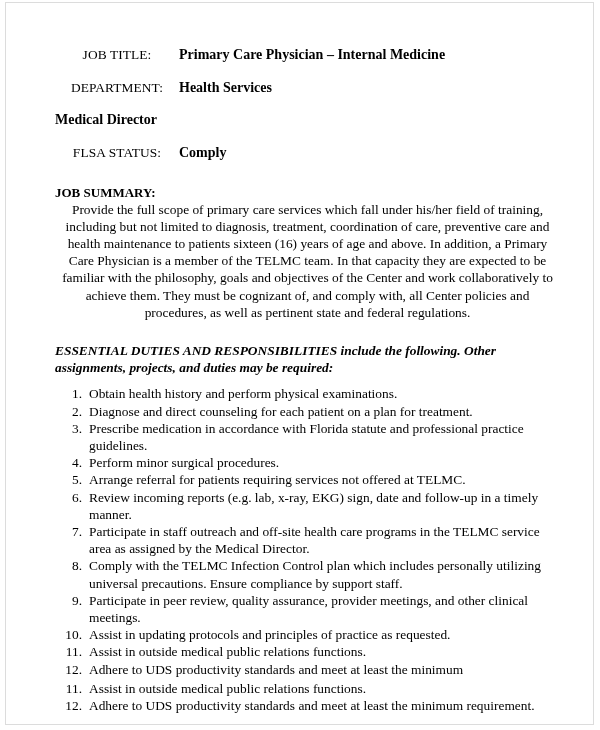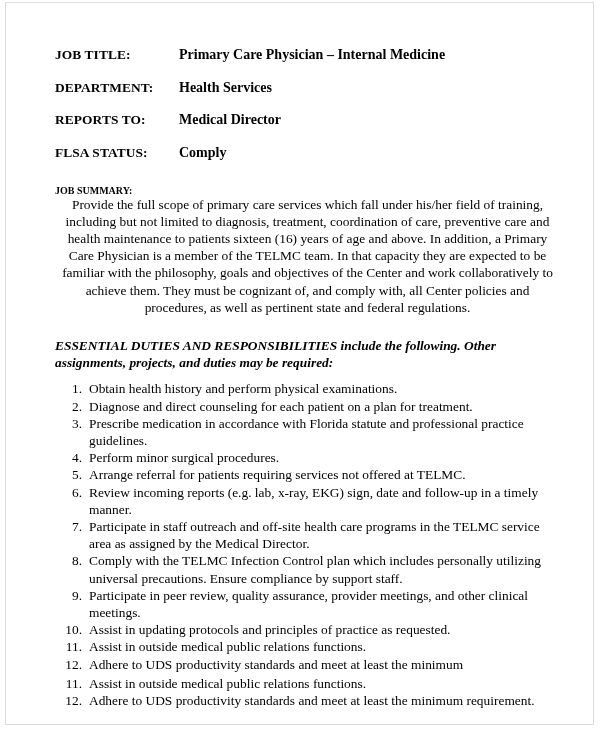--- a/index.html
+++ b/index.html
@@ -36,33 +36,34 @@
 
   
   .field-row {
     display: flex;
     align-items: baseline;
     margin-bottom: 16.5px;
   }
   .field-label {
     width: 124px;
     flex: 0 0 124px;
-    font-weight: bold;
+    font-weight: normal;
     font-size: 13.4px;
     letter-spacing: 0.1px;
+    text-align: center;
   }
   .field-value {
     font-weight: bold;
     font-size: 14px;
   }
 
   
   .section-heading {
     font-weight: bold;
-    font-size: 10px;
+    font-size: 13px;
     margin: 0;
   }
   .job-summary-block {
     margin-top: 24px;
   }
   .duties-heading {
     margin-top: 21px;
     font-weight: bold;
     font-size: 13.4px;
     line-height: 17.2px;
@@ -121,21 +122,20 @@
     <div>
       <div class="field-row">
         <div class="field-label">JOB TITLE:</div>
         <div class="field-value">Primary Care Physician – Internal Medicine</div>
       </div>
       <div class="field-row">
         <div class="field-label">DEPARTMENT:</div>
         <div class="field-value">Health Services</div>
       </div>
       <div class="field-row">
-        <div class="field-label">REPORTS TO:</div>
         <div class="field-value">Medical Director</div>
       </div>
       <div class="field-row">
         <div class="field-label">FLSA STATUS:</div>
         <div class="field-value">Comply</div>
       </div>
     </div>
 
     <div class="job-summary-block">
       <div class="section-heading">JOB SUMMARY:</div>

